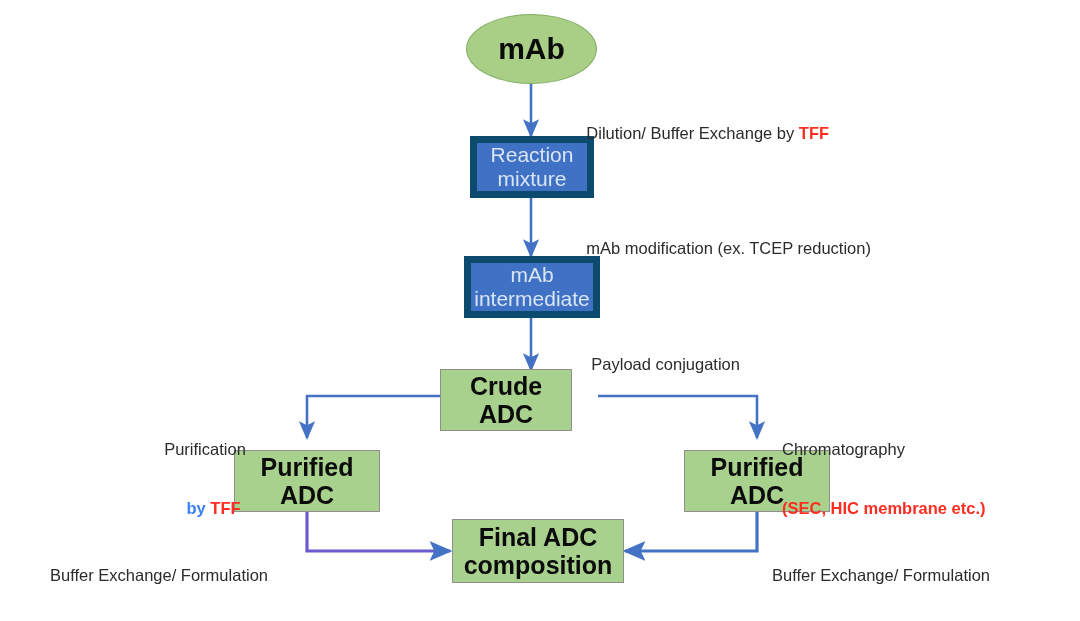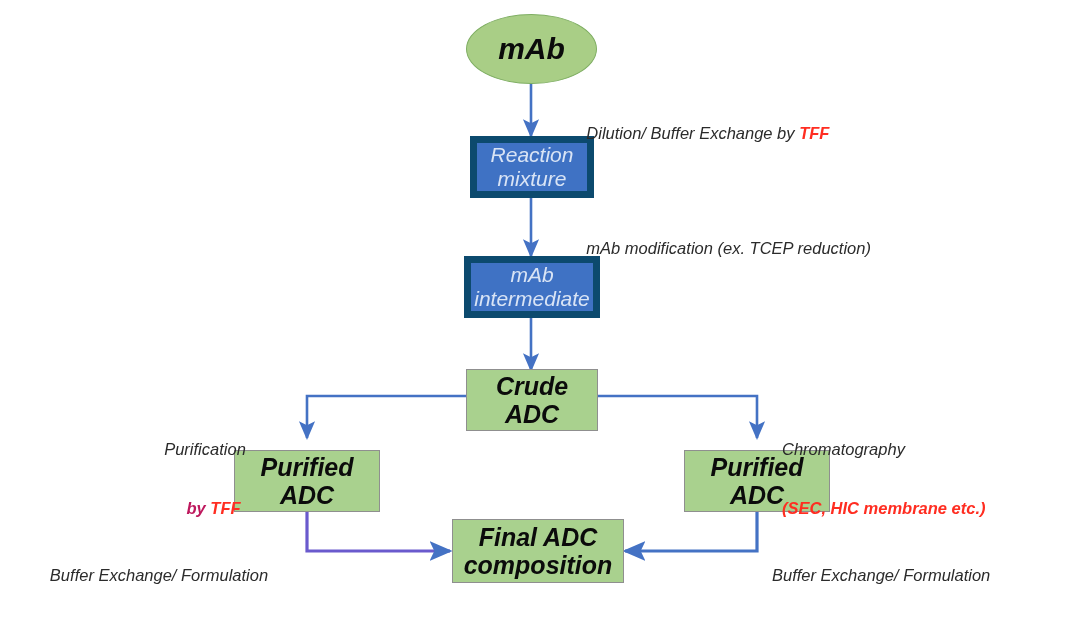--- a/index.html
+++ b/index.html
@@ -11,21 +11,20 @@
     width: 1080px;
     height: 621px;
     font-family: "Liberation Sans", sans-serif;
     overflow: hidden;
   }
   #stage {
     position: relative;
     width: 1080px;
     height: 621px;
     background: #ffffff;
-    font-style: italic;
   }
   #edges {
     position: absolute;
     left: 0;
     top: 0;
     width: 1080px;
     height: 621px;
   }
 
   .node {
@@ -71,21 +70,21 @@
     line-height: 1.2;
     white-space: pre;
   }
   .edge-label.lbl-right { text-align: center; }
   .edge-label.lbl-left  { text-align: left; }
   .tff {
     color: #ff2d21;
     font-weight: bold;
   }
   .by {
-    color: #be185d;
+    color: #3b82f6;
     font-weight: bold;
     padding-left: 17px;
   }
   .red-bold {
     color: #ff2d21;
     font-weight: bold;
   }
 </style>
 </head>
 <body>
@@ -121,21 +120,21 @@
   <div class="node node-blue" style="left:470px; top:136px; width:124px; height:62px;">
     <span>Reaction
 mixture</span>
   </div>
 
   <div class="node node-blue" style="left:464px; top:256px; width:136px; height:62px;">
     <span>mAb
 intermediate</span>
   </div>
 
-  <div class="node node-green" style="left:466px; top:369px; width:132px; height:62px;">
+  <div class="node node-green" style="left:440px; top:369px; width:132px; height:62px;">
     <span>Crude
 ADC</span>
   </div>
 
   <div class="node node-green" style="left:234px; top:450px; width:146px; height:62px;">
     <span>Purified
 ADC</span>
   </div>
 
   <div class="node node-green" style="left:684px; top:450px; width:146px; height:62px;">
@@ -149,20 +148,23 @@
   </div>
 
   <div class="edge-label lbl-left" style="left:568px; top:104px;">
     <span>Dilution/ Buffer Exchange by </span><span class="tff">TFF</span>
   </div>
 
   <div class="edge-label lbl-left" style="left:568px; top:219px;">
     <span>mAb modification (ex. TCEP reduction)</span>
   </div>
 
+  <div class="edge-label lbl-left" style="left:573px; top:335px;">
+    <span>Payload conjugation</span>
+  </div>
 
   <div class="edge-label lbl-right" style="left:120px; top:400px; width:170px;">
     <div>Purification</div>
     <div><span class="by">by </span><span class="tff">TFF</span></div>
   </div>
 
   <div class="edge-label lbl-left" style="left:772px; top:400px; width:250px;margin-left:10px;">
     <div>Chromatography</div>
     <div class="red-bold">(SEC, HIC membrane etc.)</div>
   </div>

